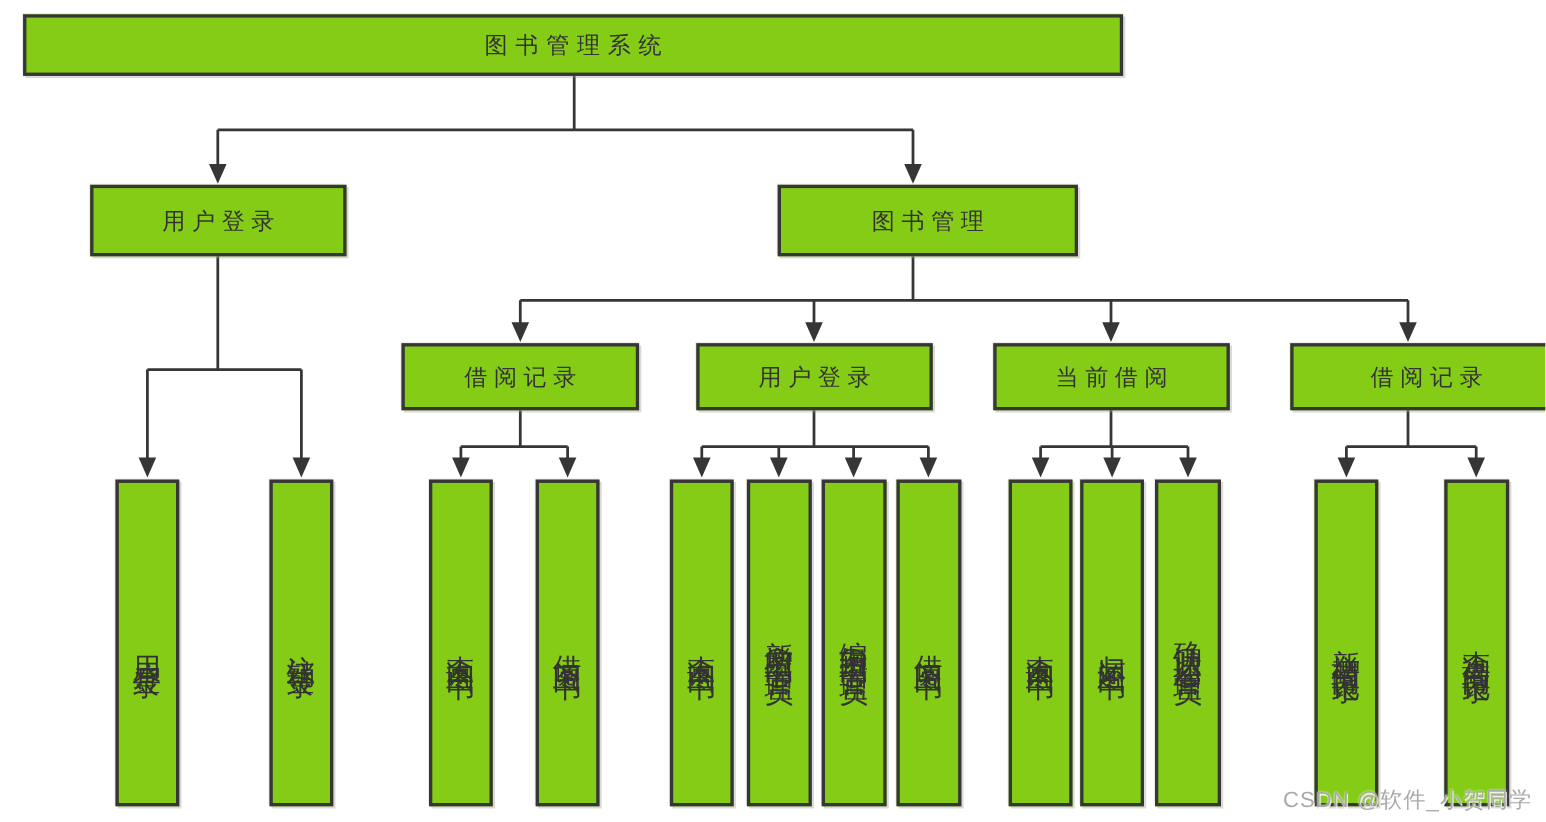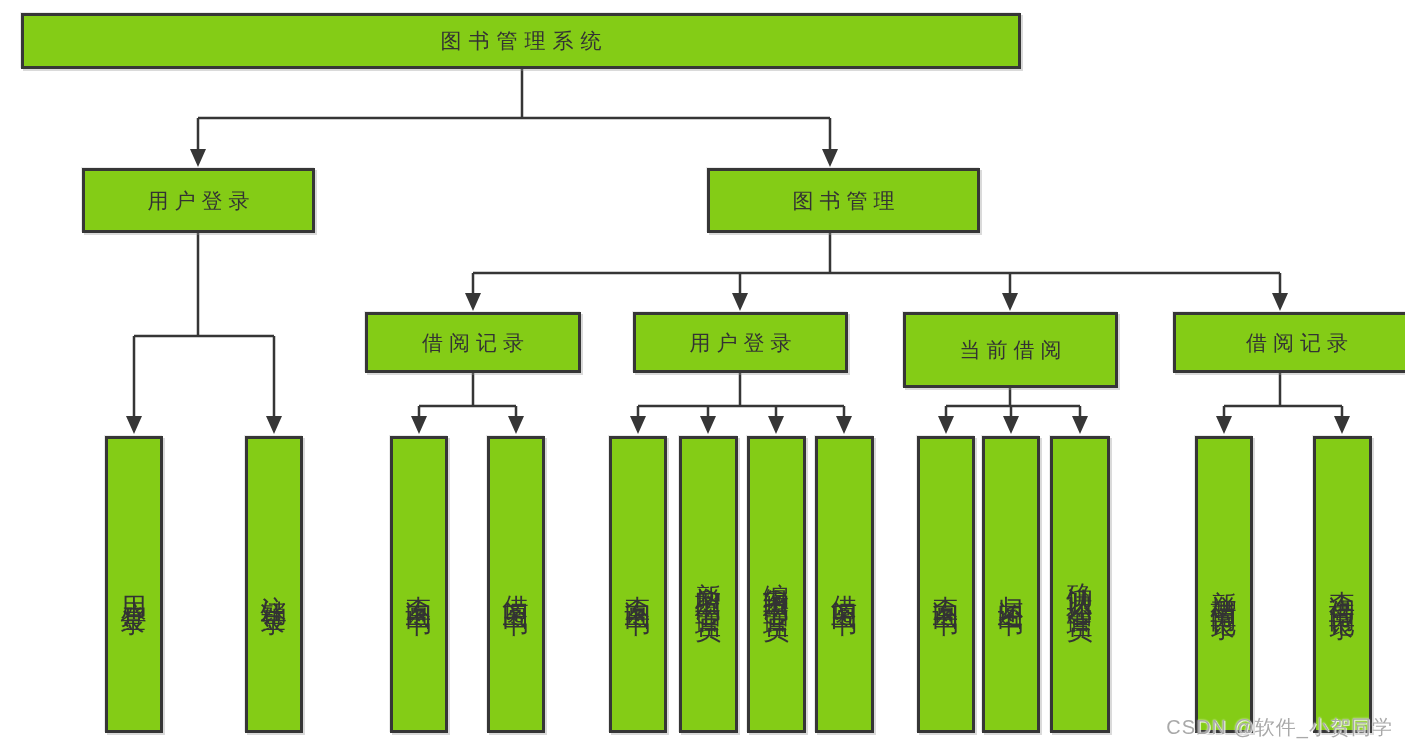--- a/index.html
+++ b/index.html
@@ -52,21 +52,21 @@
              M1216 416 L1232 416 L1224 434 Z M1334 416 L1350 416 L1342 434 Z"></path>
   </svg>
 
   <div class="box h root-box" style="left:21px;top:13px;width:1000px;height:56px">图书管理系统</div>
 
   <div class="box h" style="left:82px;top:168px;width:233px;height:65px">用户登录</div>
   <div class="box h" style="left:707px;top:168px;width:273px;height:65px">图书管理</div>
 
   <div class="box h" style="left:365px;top:312px;width:216px;height:61px">借阅记录</div>
   <div class="box h" style="left:633px;top:312px;width:215px;height:61px">用户登录</div>
-  <div class="box h" style="left:903px;top:312px;width:215px;height:76px">当前借阅</div>
+  <div class="box h" style="left:903px;top:312px;width:215px;height:61px">当前借阅</div>
   <div class="box h" style="left:1173px;top:312px;width:248px;height:61px">借阅记录</div>
 
   <div class="box v" style="left:105px;top:436px;width:58px;height:297px">用户登录</div>
   <div class="box v" style="left:245px;top:436px;width:58px;height:297px">注销登录</div>
 
   <div class="box v" style="left:390px;top:436px;width:58px;height:297px">查询图书</div>
   <div class="box v" style="left:487px;top:436px;width:58px;height:297px">借阅图书</div>
 
   <div class="box v" style="left:609px;top:436px;width:58px;height:297px">查询图书</div>
   <div class="box v" style="left:679px;top:436px;width:59px;height:297px">新增图书（管理员）</div>

